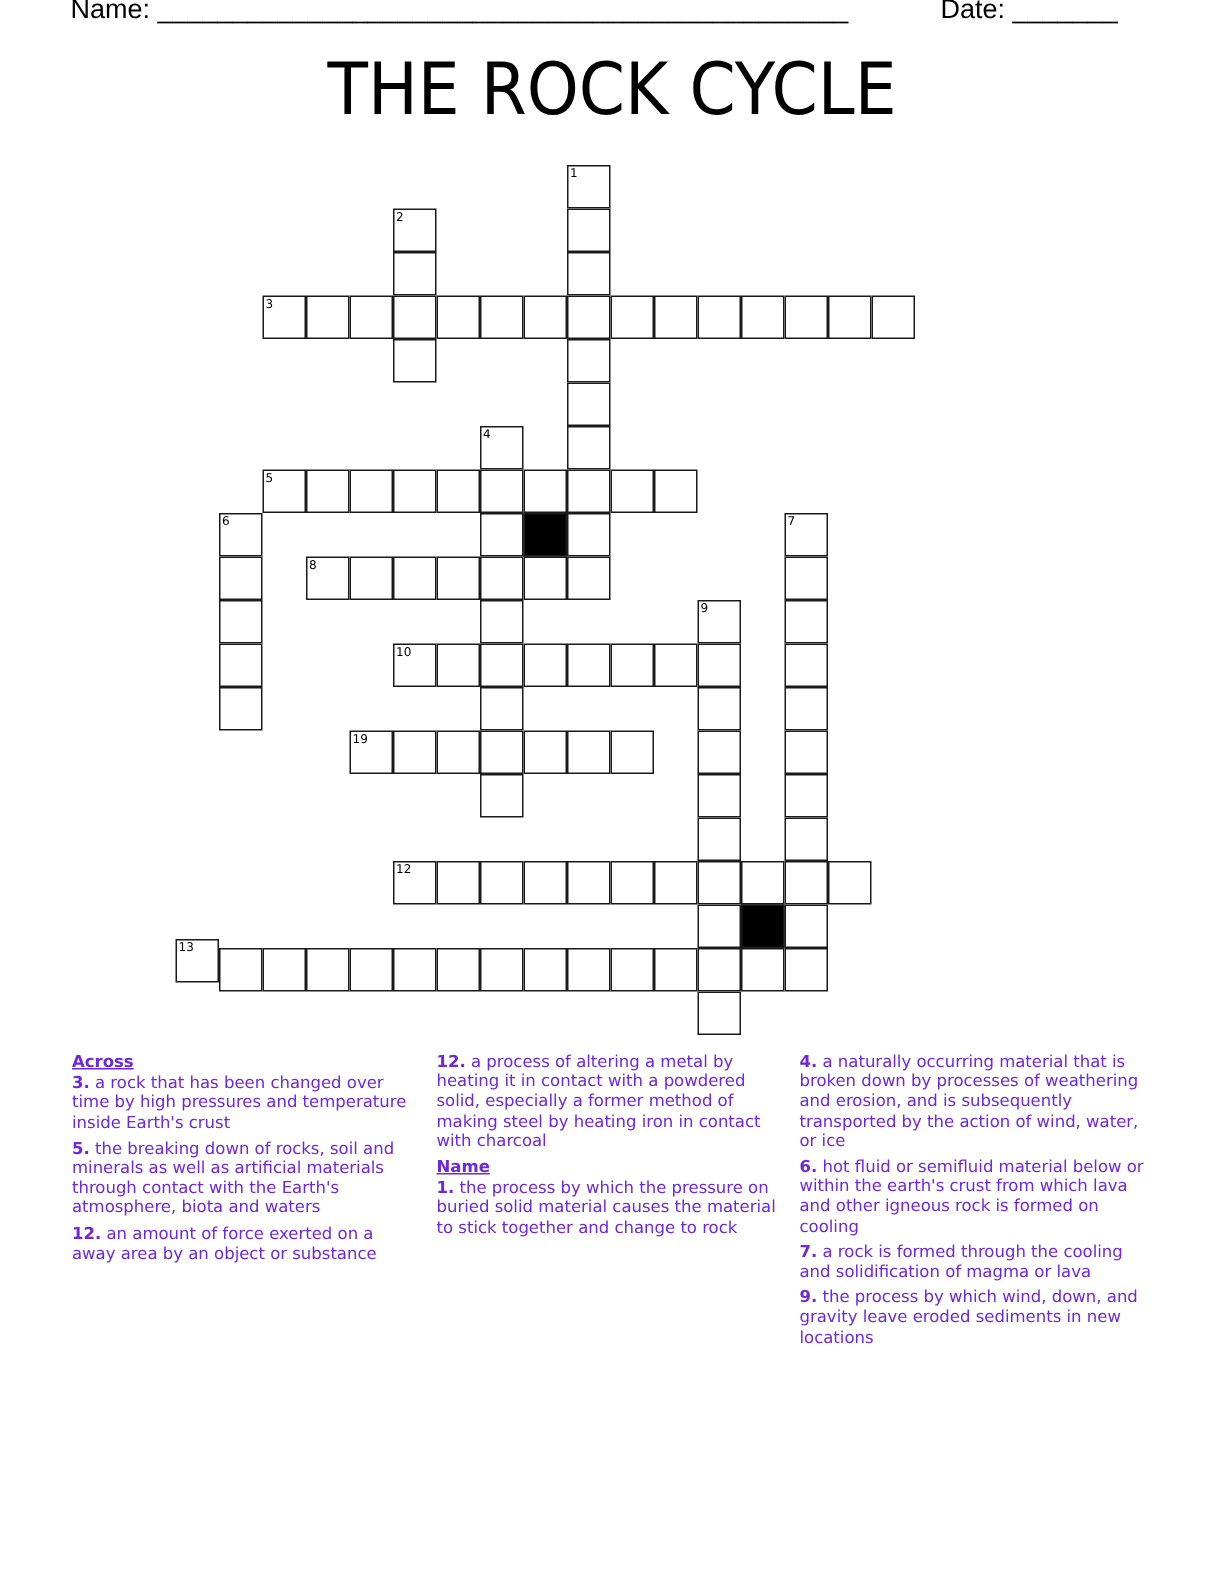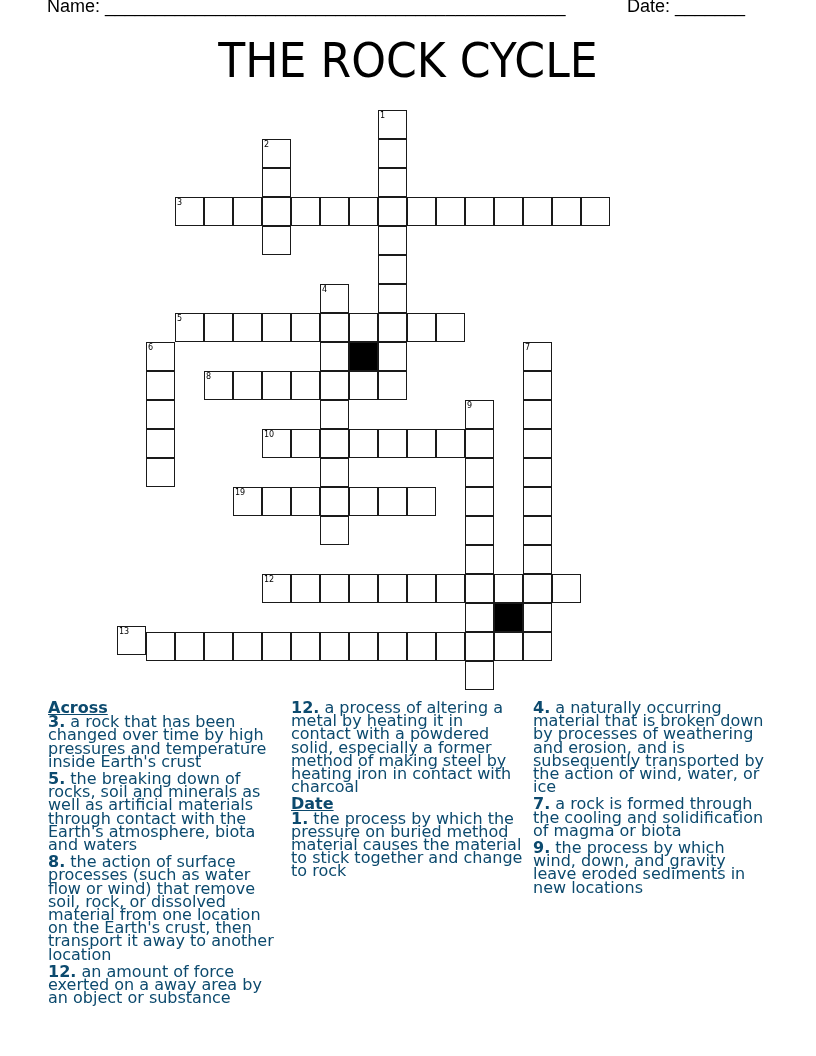--- a/index.html
+++ b/index.html
@@ -8,21 +8,21 @@
   .hdr-name { left: 47px; }
   .hdr-date { left: 627px; }
   .title { position: absolute; top: 32px; left: 0; width: 816px; text-align: center;
            font-family: "DejaVu Sans", sans-serif; font-size: 48px; letter-spacing: 0px; transform: scaleX(0.92); }
   .grid { position: absolute; left: 0; top: 0; width: 816px; height: 700px; }
   .cell { position: absolute; width: 29px; height: 29px; box-sizing: border-box; border: 1.5px solid #1a1a1a; background: #fff; }
   .cell.black { background: #000; }
   .cell .num { position: absolute; left: 1px; top: 0px; font-family: "DejaVu Sans", sans-serif; font-size: 8px; line-height: 10px; }
   .cell input { position: absolute; inset: 0; width: 100%; height: 100%; border: none; background: transparent; text-align: center;
                 font-family: "DejaVu Sans", sans-serif; font-size: 14px; padding: 0; outline: none; }
-  .clues { position: absolute; top: 701px; font-family: "DejaVu Sans", sans-serif; font-size: 16px; line-height: 13.2px; color: #0c4a6e; }
+  .clues { position: absolute; top: 701px; font-family: "DejaVu Sans", sans-serif; font-size: 11px; line-height: 13.2px; color: #6d28d9; }
   .col1 { left: 48px; width: 232px; }
   .col2 { left: 291px; width: 236px; }
   .col3 { left: 533px; width: 236px; }
   .clue-head { font-weight: bold; text-decoration: underline; margin: 0 0 1px 0; }
   .clue { margin: 0 0 4px 0; }
   .clue b { font-weight: bold; }
 </style>
 </head>
 <body>
 
@@ -373,27 +373,27 @@
       <input maxlength="1" style="">
     </div>
     <div class="cell black" style="left: 349px; top: 342px;"></div>
     <div class="cell black" style="left: 494px; top: 603px;"></div>
   </div>
 
 <div class="clues col1">
   <div class="clue-head">Across</div>
   <div class="clue"><b>3.</b> <span>a rock that has been changed over time by high pressures and temperature inside Earth's crust</span></div>
   <div class="clue"><b>5.</b> <span>the breaking down of rocks, soil and minerals as well as artificial materials through contact with the Earth's atmosphere, biota and waters</span></div>
-  <div class="clue"><b>8.</b> <span>the action of surface processes (such as water flow or wind) that remove soil, rock, or dissolved material from one location on the Earth's crust, then transport it away to another location</span></div>
   <div class="clue"><b>12.</b> <span>an amount of force exerted on a away area by an object or substance</span></div>
 </div>
 
 <div class="clues col2">
   <div class="clue"><b>12.</b> <span>a process of altering a metal by heating it in contact with a powdered solid, especially a former method of making steel by heating iron in contact with charcoal</span></div>
-  <div class="clue-head">Date</div>
-  <div class="clue"><b>1.</b> <span>the process by which the pressure on buried method material causes the material to stick together and change to rock</span></div>
+  <div class="clue-head">Name</div>
+  <div class="clue"><b>1.</b> <span>the process by which the pressure on buried solid material causes the material to stick together and change to rock</span></div>
 </div>
 
 <div class="clues col3">
   <div class="clue"><b>4.</b> <span>a naturally occurring material that is broken down by processes of weathering and erosion, and is subsequently transported by the action of wind, water, or ice</span></div>
-  <div class="clue"><b>7.</b> <span>a rock is formed through the cooling and solidification of magma or biota</span></div>
+  <div class="clue"><b>6.</b> <span>hot fluid or semifluid material below or within the earth's crust from which lava and other igneous rock is formed on cooling</span></div>
+  <div class="clue"><b>7.</b> <span>a rock is formed through the cooling and solidification of magma or lava</span></div>
   <div class="clue"><b>9.</b> <span>the process by which wind, down, and gravity leave eroded sediments in new locations</span></div>
 </div>
 
 </body></html>

